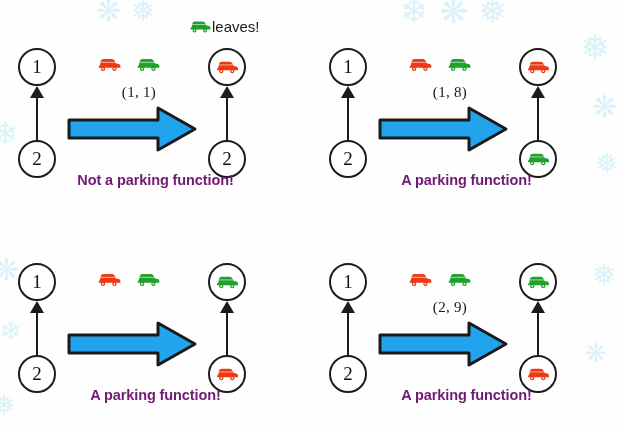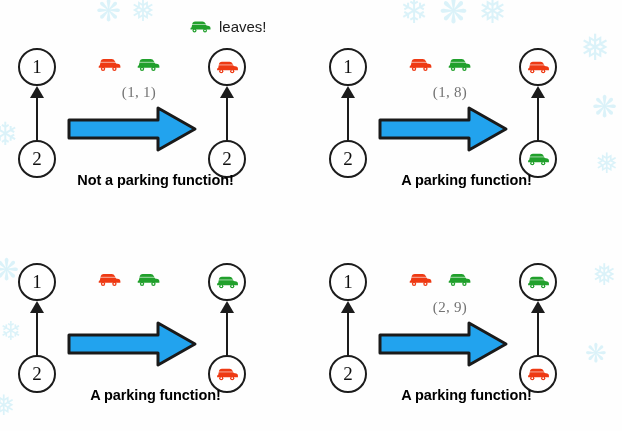--- a/index.html
+++ b/index.html
@@ -108,53 +108,52 @@
 
   
   .tuple {
     position: absolute;
     left: 96px;
     top: 84px;
     width: 86px;
     text-align: center;
     font-family: "Liberation Serif", serif;
     font-size: 15px;
-    color: #737373;
+    color: #0f172a;
     letter-spacing: .3px;
   }
 
   
   .bigarrow {
     position: absolute;
     left: 66px;
     top: 104px;
   }
 
   
   .caption {
     position: absolute;
     top: 172px;
     left: 0;
     width: 311px;
     text-align: center;
     font-family: "Liberation Sans", sans-serif;
     font-weight: bold;
     font-size: 14.5px;
-    color: #000000;
+    color: #701a75;
     letter-spacing: -0.1px;
   }
 
   
   .leaves {
     position: absolute;
     left: 188px;
     top: 18px;
     display: flex;
     align-items: center;
-    gap: 7px;
   }
   .leaves-text {
     font-family: "Liberation Sans", sans-serif;
     font-size: 15px;
     color: #1b1b1b;
   }
 </style>
 </head>
 <body>
 

